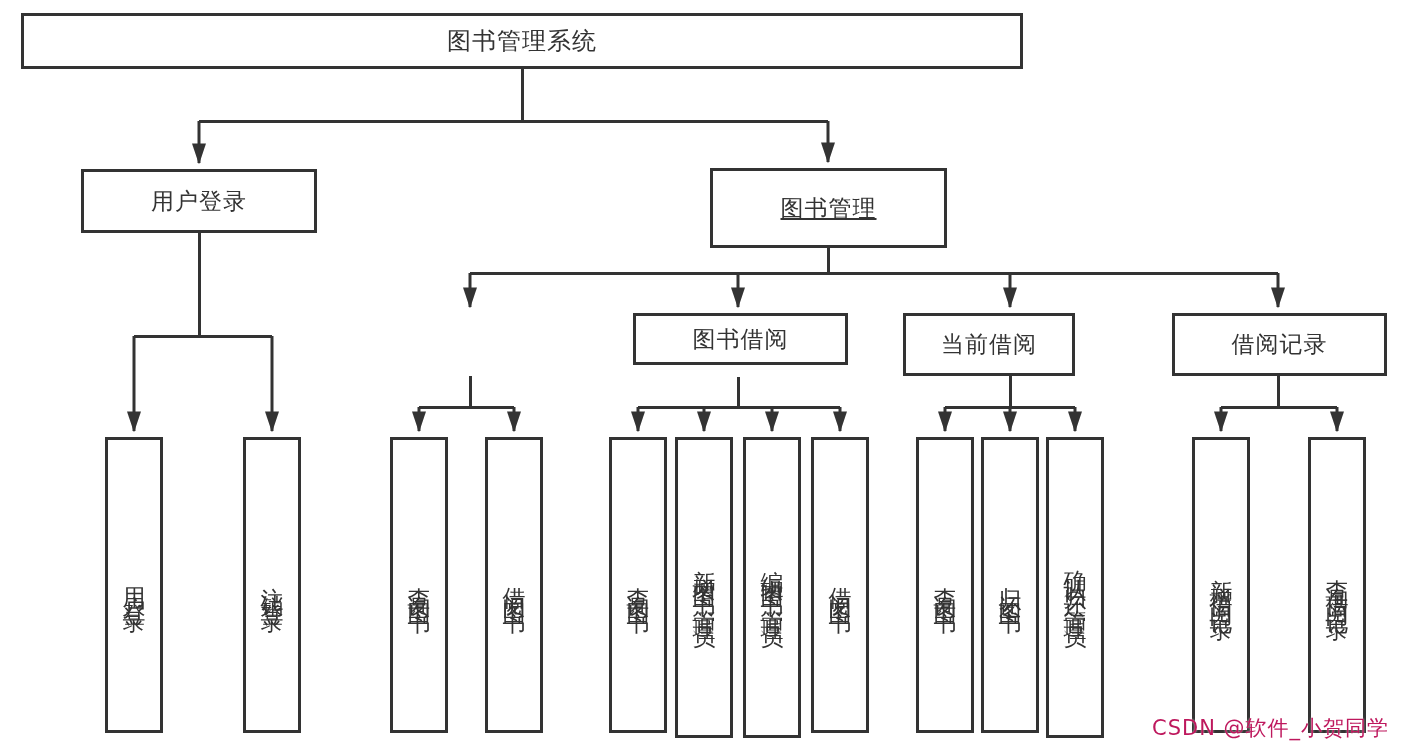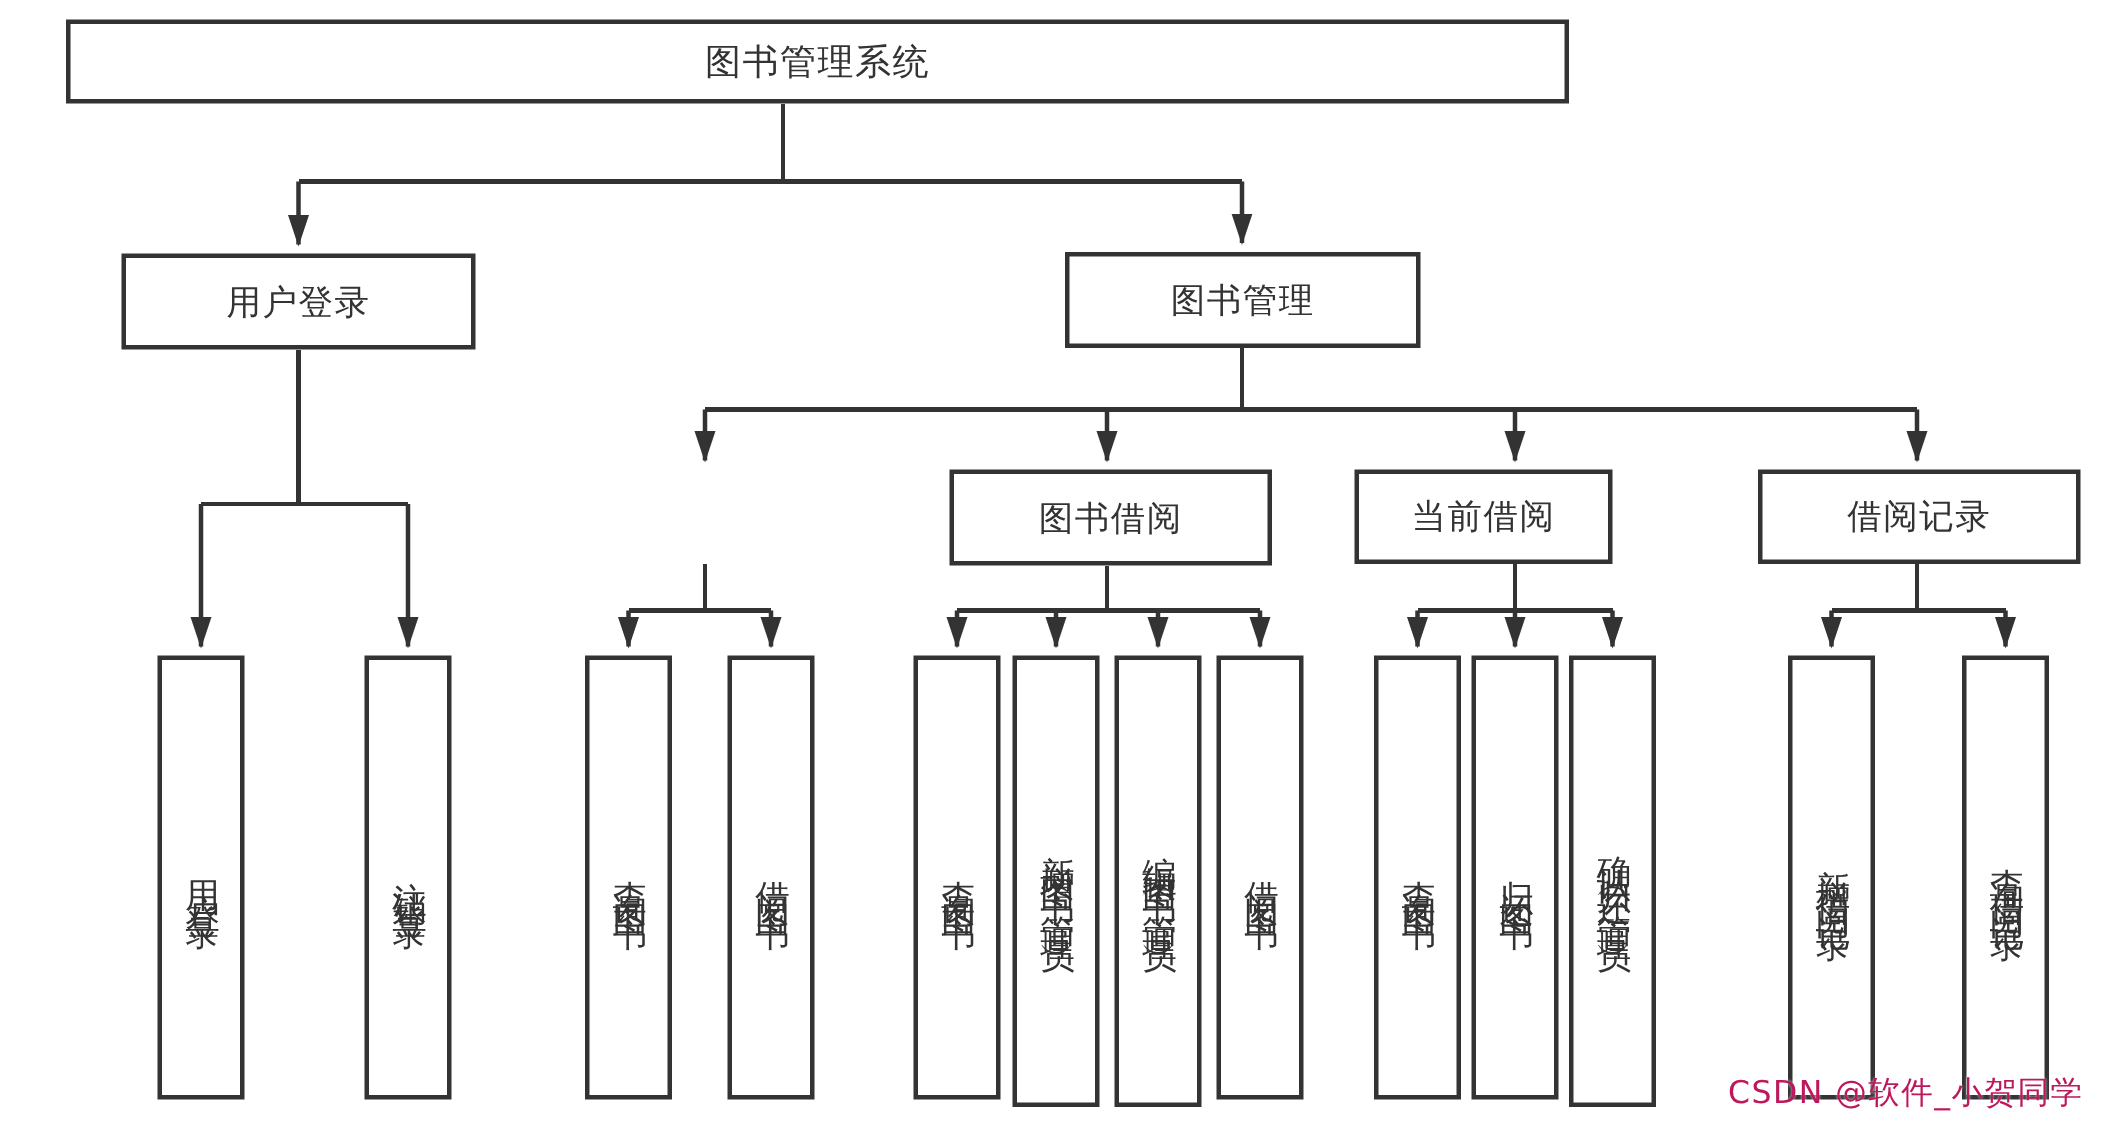--- a/index.html
+++ b/index.html
@@ -91,32 +91,32 @@
 
       <path d="M945,407 V431"></path>
       <path d="M1010,407 V431"></path>
       <path d="M1075,407 V431"></path>
 
       <path d="M1221,407 V431"></path>
       <path d="M1337,407 V431"></path>
     </g>
   </svg>
 
-  <div class="node hnode root" style="left:21px;top:13px;width:1002px;height:56px;margin-left:23px;">
+  <div class="node hnode root" style="left:21px;top:13px;width:1002px;height:56px;">
     <span>图书管理系统</span>
   </div>
 
   <div class="node hnode" style="left:81px;top:169px;width:236px;height:64px;">
     <span>用户登录</span>
   </div>
-  <div class="node hnode" style="left:710px;top:168px;width:237px;height:64px;">
+  <div class="node hnode" style="left:710px;top:168px;width:237px;height:80px;text-decoration:underline;">
     <span>图书管理</span>
   </div>
 
-  <div class="node hnode" style="left:633px;top:313px;width:215px;height:64px;">
+  <div class="node hnode" style="left:633px;top:313px;width:215px;height:52px;">
     <span>图书借阅</span>
   </div>
   <div class="node hnode" style="left:903px;top:313px;width:172px;height:63px;">
     <span>当前借阅</span>
   </div>
   <div class="node hnode" style="left:1172px;top:313px;width:215px;height:63px;">
     <span>借阅记录</span>
   </div>
 
   <div class="node vnode" style="left:105px;">

